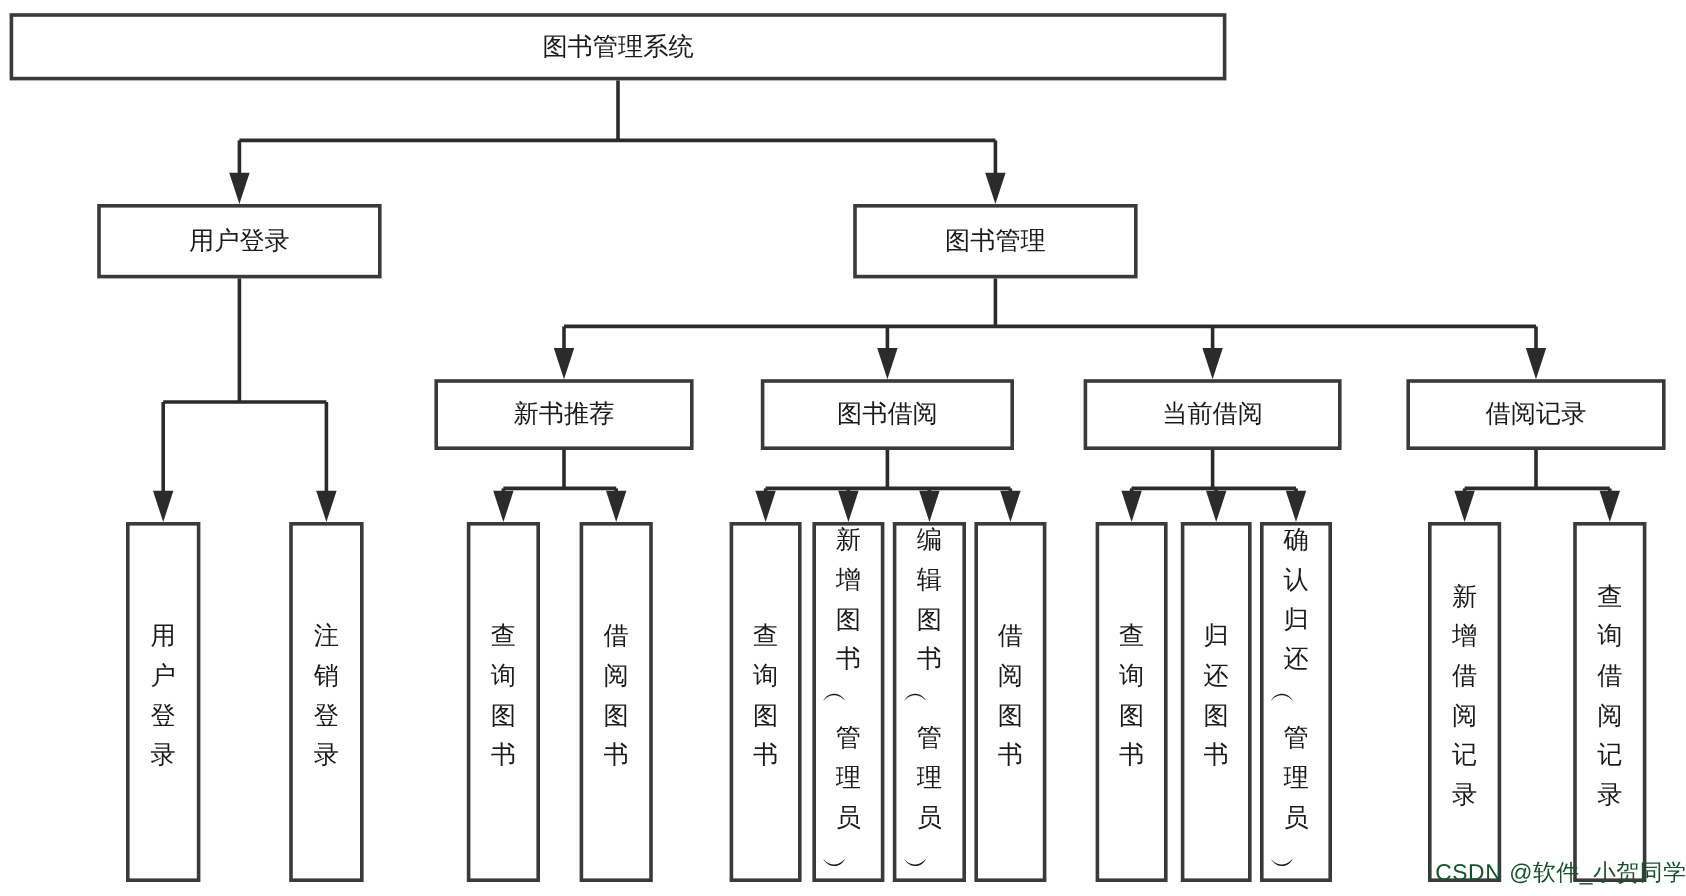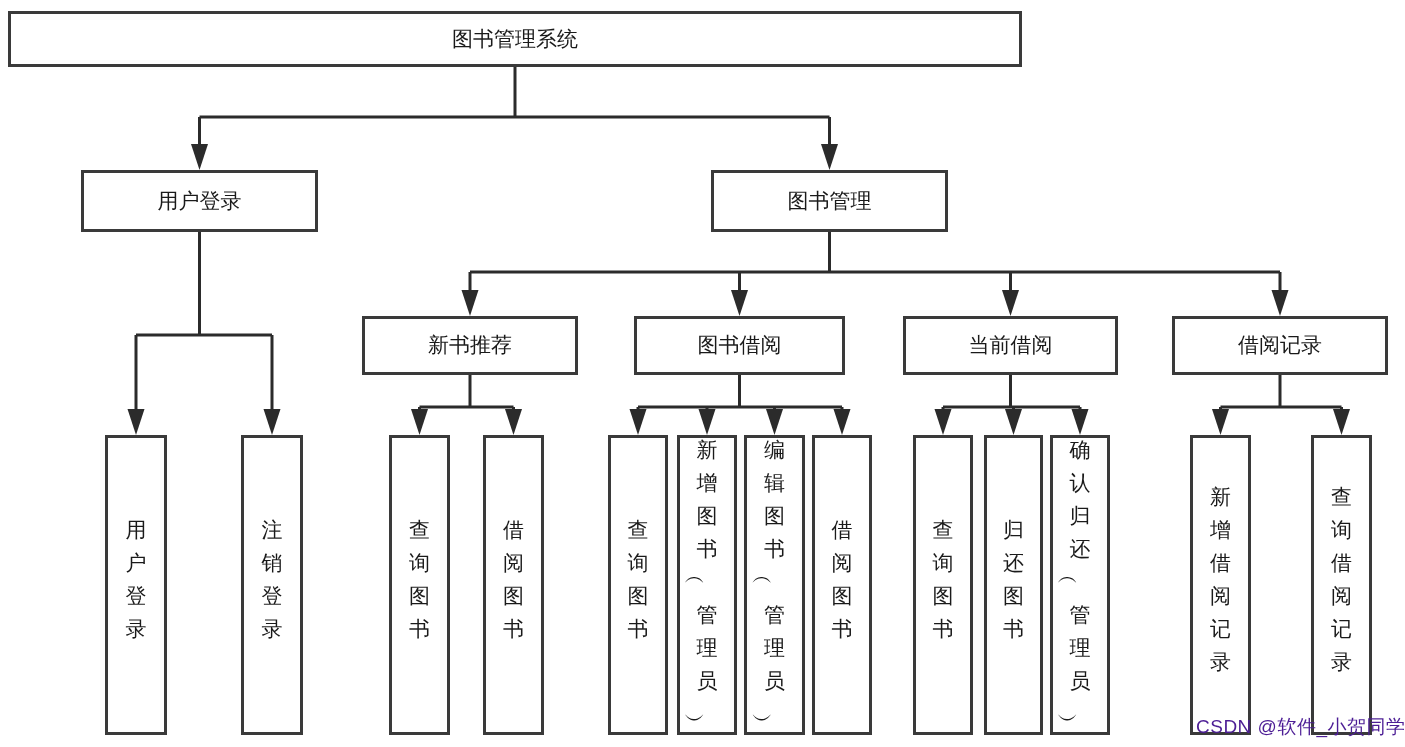--- a/index.html
+++ b/index.html
@@ -219,14 +219,14 @@
         <g>
           <rect class="node-box" x="1191.5" y="436.5" width="58" height="297"></rect>
           <text class="node-label-v" x="1220.5" y="504"><tspan x="1220.5" dy="0">新</tspan><tspan x="1220.5" dy="33">增</tspan><tspan x="1220.5" dy="33">借</tspan><tspan x="1220.5" dy="33">阅</tspan><tspan x="1220.5" dy="33">记</tspan><tspan x="1220.5" dy="33">录</tspan></text>
         </g>
         <g>
           <rect class="node-box" x="1312.5" y="436.5" width="58" height="297"></rect>
           <text class="node-label-v" x="1341.5" y="504"><tspan x="1341.5" dy="0">查</tspan><tspan x="1341.5" dy="33">询</tspan><tspan x="1341.5" dy="33">借</tspan><tspan x="1341.5" dy="33">阅</tspan><tspan x="1341.5" dy="33">记</tspan><tspan x="1341.5" dy="33">录</tspan></text>
         </g>
       </g>
   </svg>
-  <div class="watermark" style="left: 1196px; top: 714px; color: #4c1d95;">CSDN @软件_小贺同学</div>
+  <div class="watermark" style="left: 1196px; top: 714px; color: #14532d;">CSDN @软件_小贺同学</div>
 </div>
 
 </body></html>

